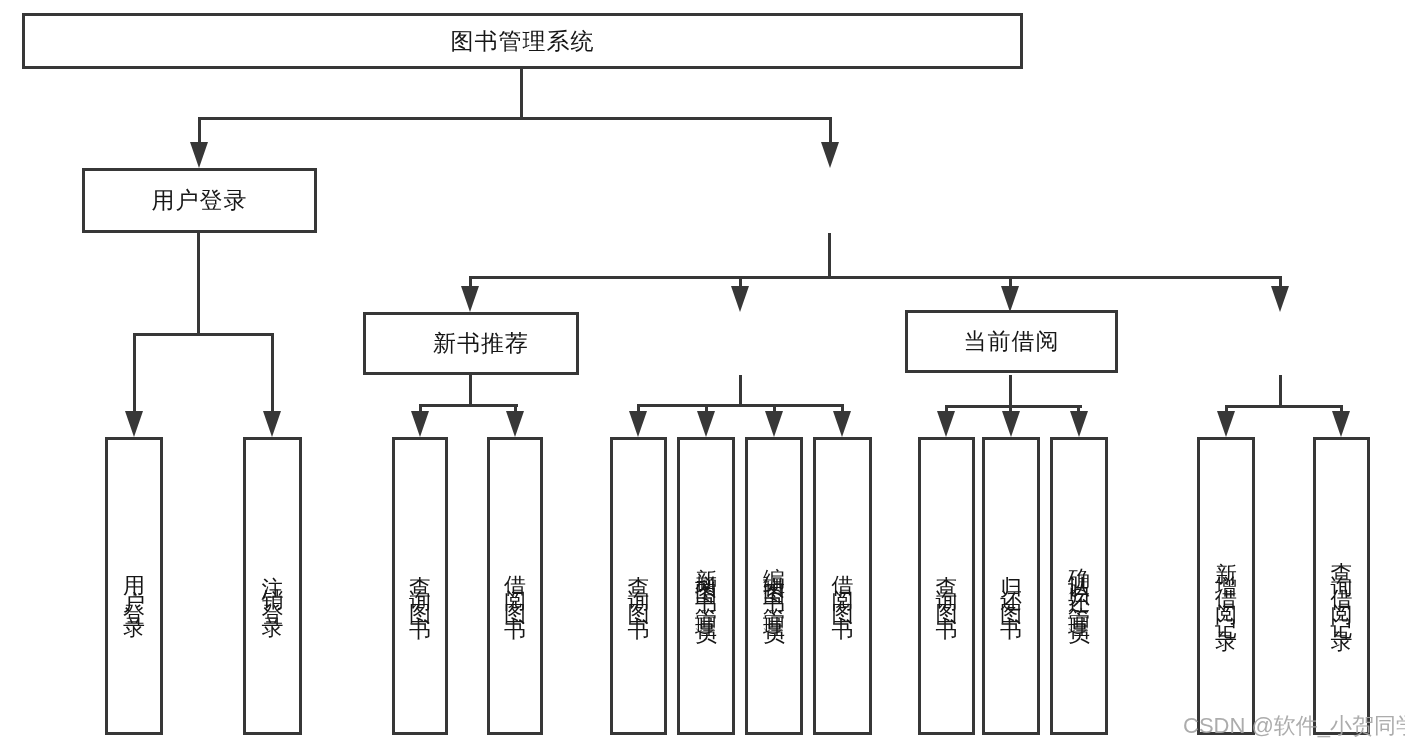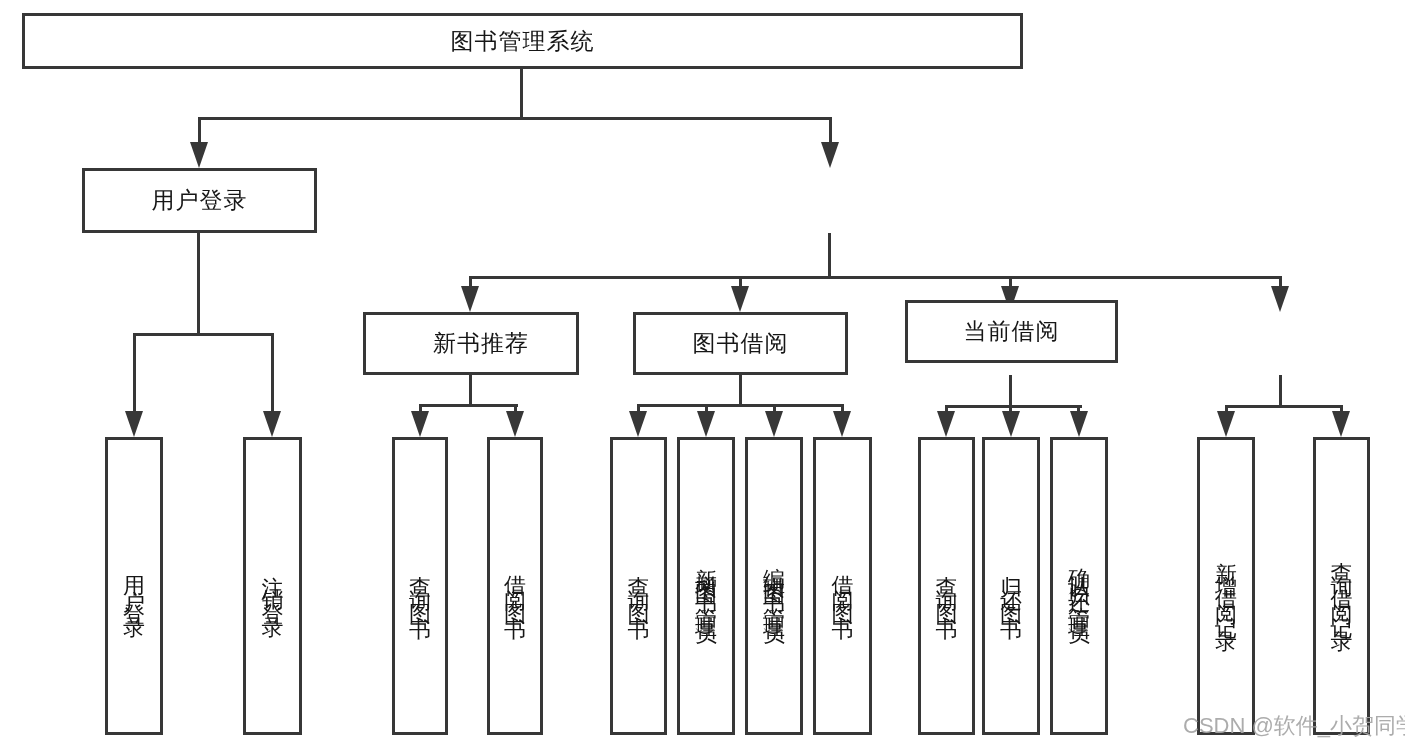--- a/index.html
+++ b/index.html
@@ -83,24 +83,21 @@
   <div class="vline" style="left:1009px; top:276px; height:14px;"></div>
   <div class="vline" style="left:1279px; top:276px; height:14px;"></div>
   <div class="arrowhead" style="left:461px;  top:286px;"></div>
   <div class="arrowhead" style="left:731px;  top:286px;"></div>
   <div class="arrowhead" style="left:1001px; top:286px;"></div>
   <div class="arrowhead" style="left:1271px; top:286px;"></div>
 
   <div class="box hbox" style="left:363px;  top:312px; width:216px; height:63px;padding-left:20px;">
     <span>新书推荐</span>
   </div>
-  <div class="box hbox" style="left:633px;  top:312px; width:215px; height:63px;">
-    <span>图书借阅</span>
-  </div>
-  <div class="box hbox" style="left:905px;  top:300px; width:213px; height:63px;">
+  <div class="box hbox" style="left:905px;  top:310px; width:213px; height:63px;">
     <span>当前借阅</span>
   </div>
 
   <div class="vline" style="left:469px; top:375px; height:32px;"></div>
   <div class="hline" style="left:419px; top:404px; width:99px;"></div>
   <div class="vline" style="left:419px; top:404px; height:10px;"></div>
   <div class="vline" style="left:514px; top:404px; height:10px;"></div>
   <div class="arrowhead" style="left:411px; top:411px;"></div>
   <div class="arrowhead" style="left:506px; top:411px;"></div>
 

